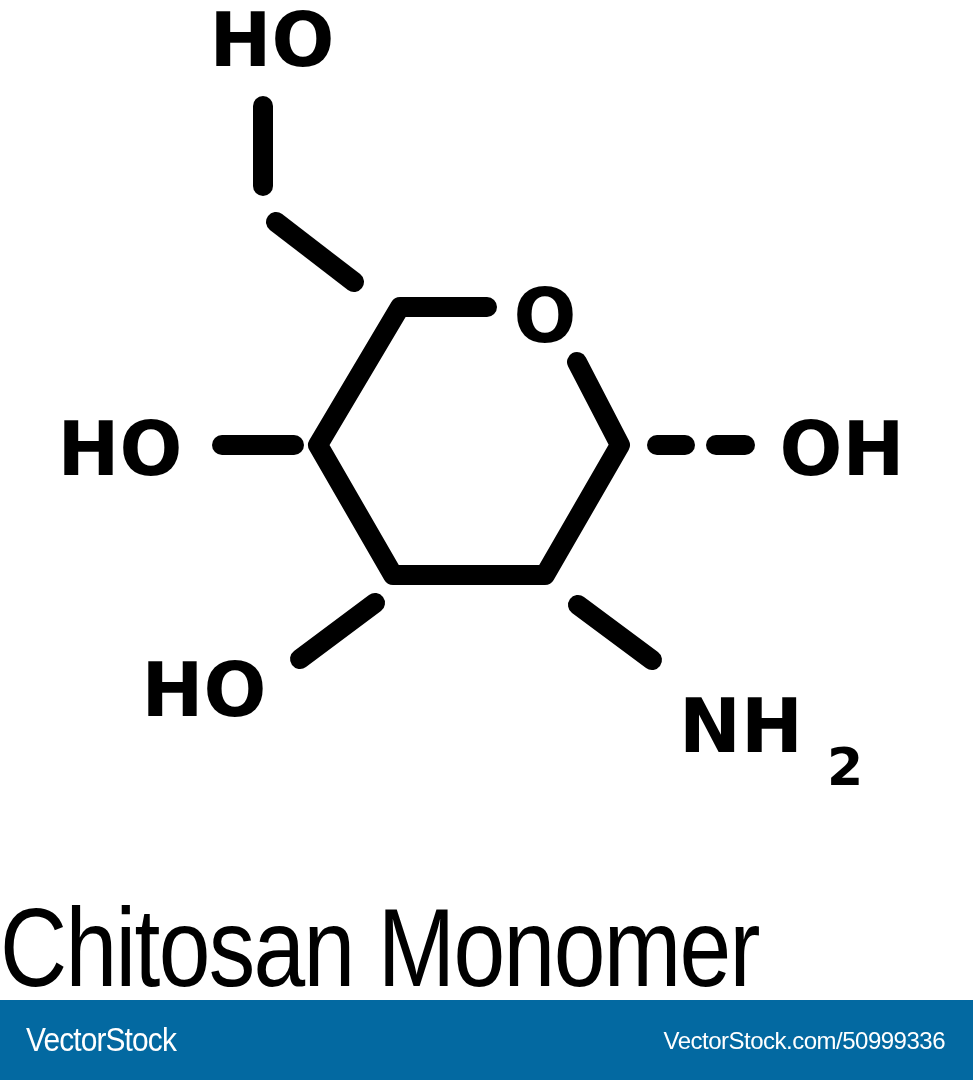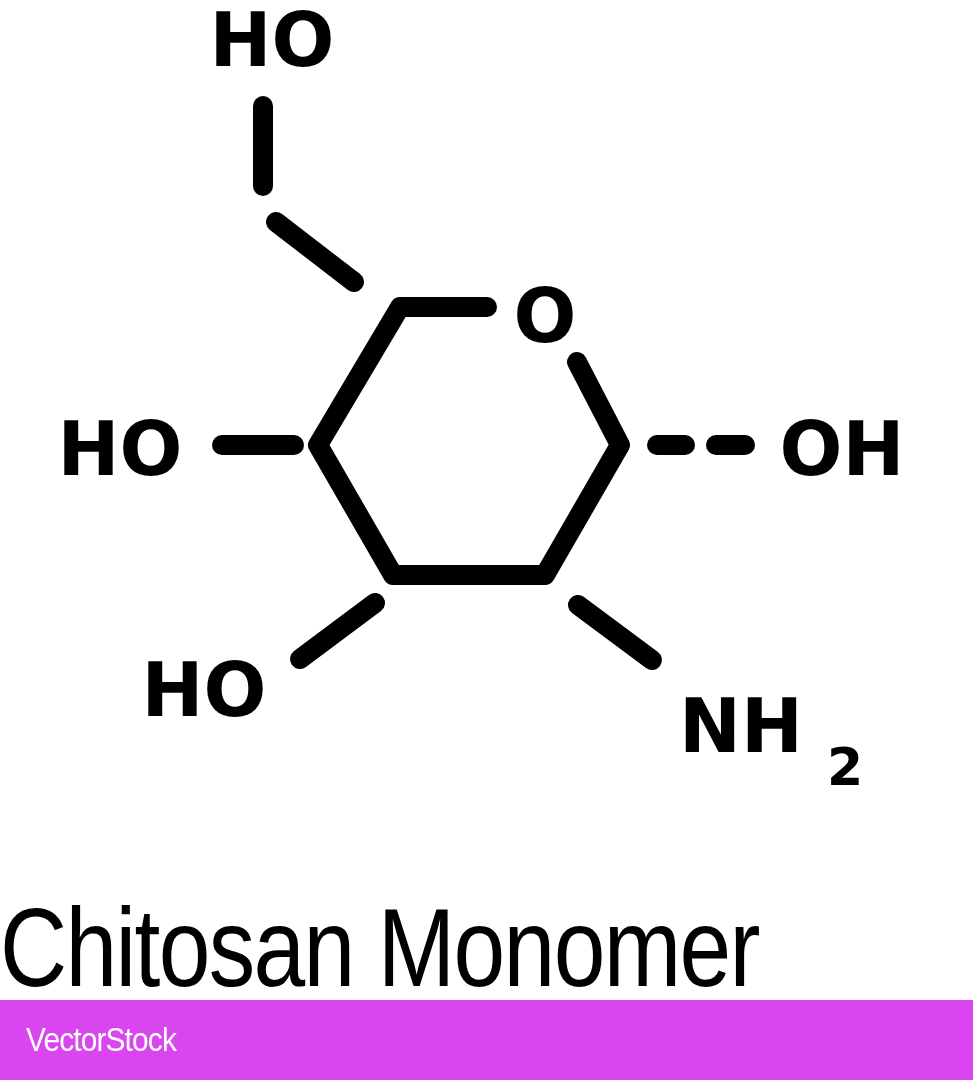--- a/index.html
+++ b/index.html
@@ -4,21 +4,21 @@
 <style>
   html, body { margin: 0; padding: 0; background: #ffffff; }
   body { width: 973px; height: 1080px; position: relative; overflow: hidden; font-family: "DejaVu Sans", sans-serif; }
   #diagram { position: absolute; left: 0; top: 0; width: 973px; height: 1000px; }
   .atom { font-family: "DejaVu Sans", sans-serif; font-weight: bold; font-size: 74px; fill: #000; }
   .sub { font-family: "DejaVu Sans", sans-serif; font-weight: bold; font-size: 52px; fill: #000; }
   .bond { stroke: #000; stroke-width: 20; stroke-linecap: round; stroke-linejoin: round; fill: none; }
   .title { position: absolute; left: 0; top: 893px; width: 973px; height: 110px; overflow: hidden;
            font-family: "Liberation Sans", sans-serif; font-size: 112px; line-height: 110px;
            color: #000; white-space: nowrap; letter-spacing: -2px; transform-origin: left top; transform: scaleX(0.83); }
-  .footer { position: absolute; left: 0; top: 1000px; width: 973px; height: 80px; background: #d946ef; }
+  .footer { position: absolute; left: 0; top: 1000px; width: 973px; height: 80px; background: #0369a1; }
   .brand { position: absolute; left: 26px; top: 20px; color: #fff; font-family: "Liberation Sans", sans-serif;
            font-size: 34px; letter-spacing: -1px; transform: scaleX(0.88); transform-origin: left top; }
   .stockid { position: absolute; right: 28px; top: 27px; color: #fff; font-family: "Liberation Sans", sans-serif;
              font-size: 24px; letter-spacing: -0.5px; }
 </style>
 </head>
 <body>
 
 <svg id="diagram" viewBox="0 0 973 1000" xmlns="http://www.w3.org/2000/svg">
 
@@ -44,13 +44,14 @@
 
   <line class="bond" x1="578" y1="605" x2="652" y2="660"></line>
   <text class="atom" x="741" y="752" text-anchor="middle">NH</text>
   <text class="sub" x="845" y="785" text-anchor="middle">2</text>
 </svg>
 
 <div class="title">Chitosan Monomer</div>
 
 <div class="footer">
   <div class="brand">VectorStock</div>
+  <div class="stockid">VectorStock.com/50999336</div>
 </div>
 
 </body></html>

